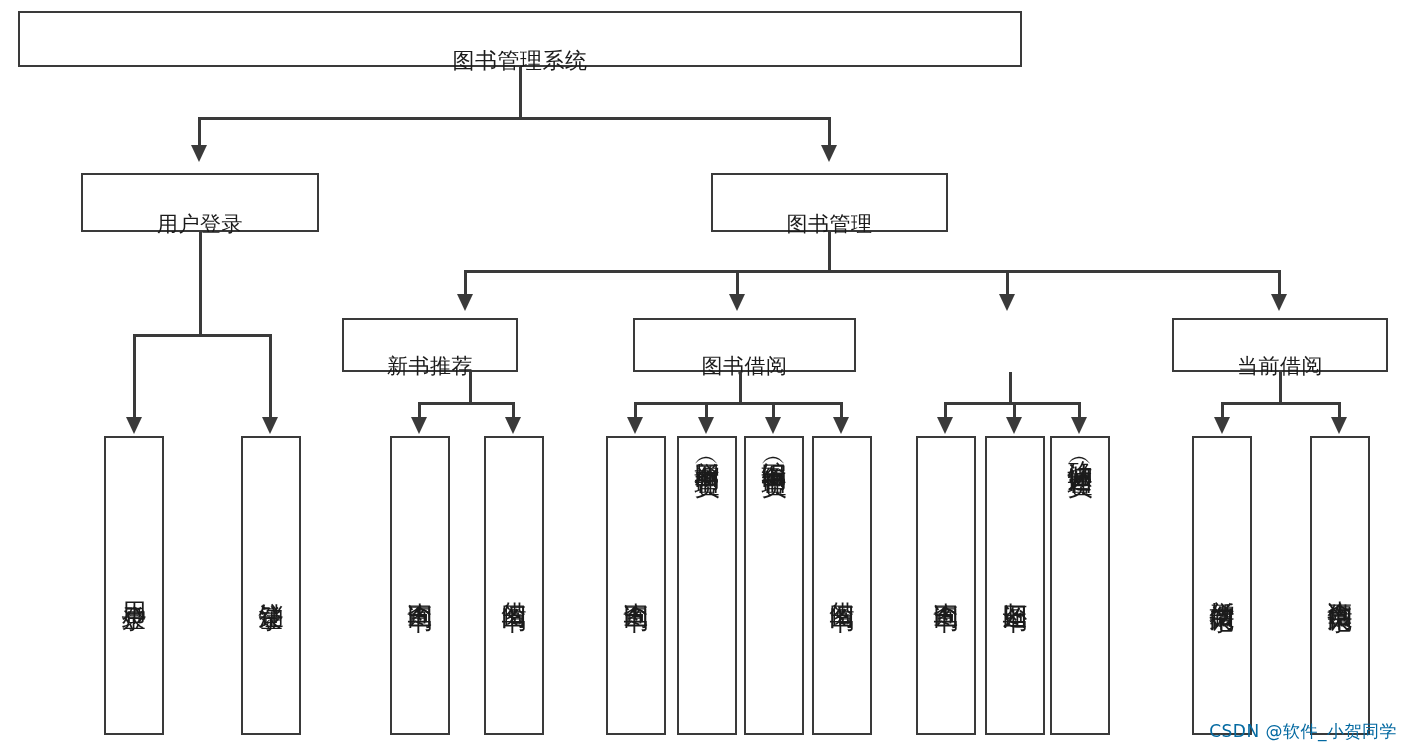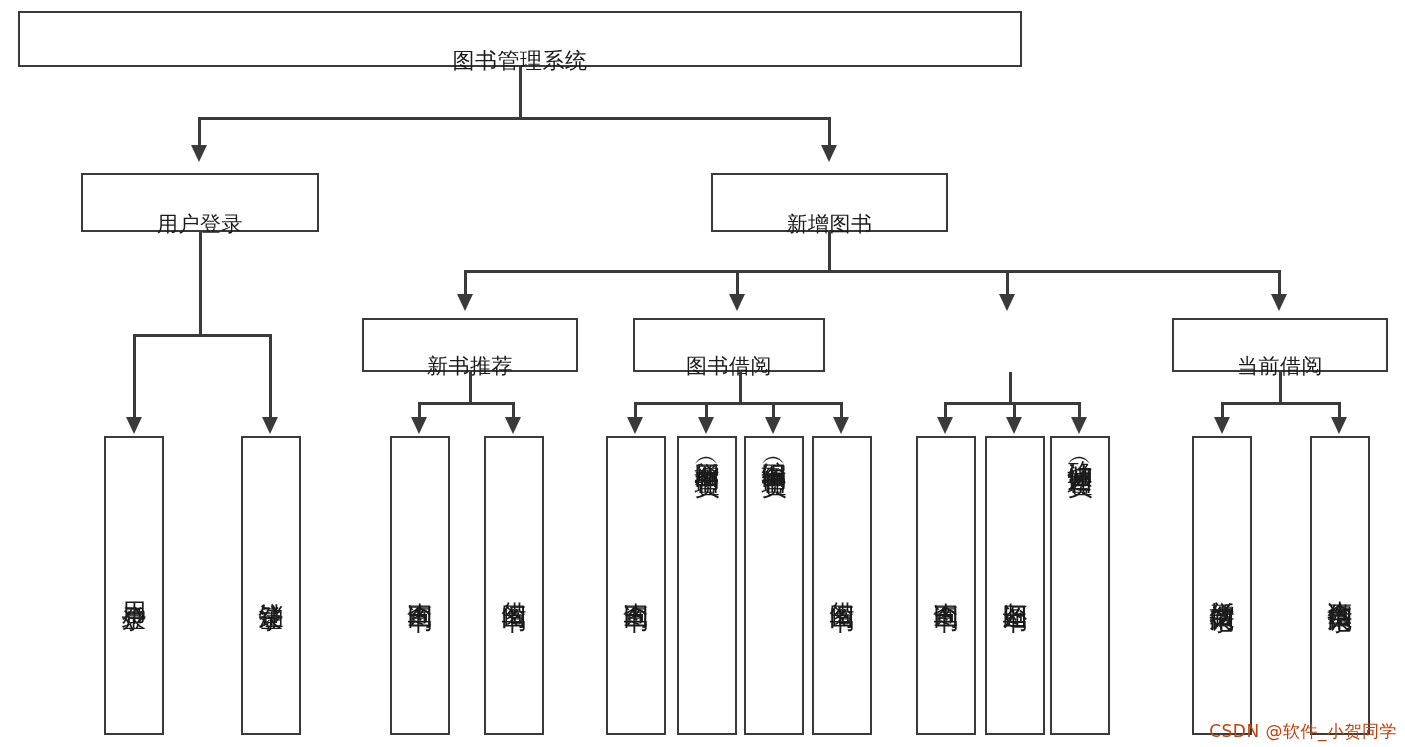--- a/index.html
+++ b/index.html
@@ -76,21 +76,21 @@
     border-left: 8px solid transparent;
     border-right: 8px solid transparent;
     border-top: 17px solid #3a3a3a;
   }
   
   #watermark {
     position: absolute;
     right: 8px;
     bottom: 4px;
     font-size: 17px;
-    color: #c2410c;
+    color: #0369a1;
     letter-spacing: 0.5px;
     white-space: nowrap;
     user-select: none;
   }
 </style>
 </head>
 <body>
 
 <div id="diagram-root">
 
@@ -102,45 +102,45 @@
   <div class="conn hline" style="left:198px; top:117px; width:633px; height:2.5px;"></div>
   <div class="conn vline" style="left:198px; top:117px; width:2.5px; height:32px;"></div>
   <div class="arrow" style="left:191px; top:145px;"></div>
   <div class="conn vline" style="left:828px; top:117px; width:2.5px; height:32px;"></div>
   <div class="arrow" style="left:821px; top:145px;"></div>
 
   <div class="node node-h" style="left:81px; top:173px; width:238px; height:59px;">
     <span class="label">用户登录</span>
   </div>
   <div class="node node-h" style="left:711px; top:173px; width:237px; height:59px;">
-    <span class="label">新增图书</span>
+    <span class="label">图书管理</span>
   </div>
 
   <div class="conn vline" style="left:199px; top:232px; width:2.5px; height:104px;"></div>
   <div class="conn hline" style="left:133px; top:334px; width:138px; height:2.5px;"></div>
   <div class="conn vline" style="left:133px; top:334px; width:2.5px; height:86px;"></div>
   <div class="arrow" style="left:126px; top:417px;"></div>
   <div class="conn vline" style="left:269px; top:334px; width:2.5px; height:86px;"></div>
   <div class="arrow" style="left:262px; top:417px;"></div>
 
   <div class="conn vline" style="left:828px; top:232px; width:2.5px; height:40px;"></div>
   <div class="conn hline" style="left:464px; top:270px; width:817px; height:2.5px;"></div>
   <div class="conn vline" style="left:464px; top:270px; width:2.5px; height:28px;"></div>
   <div class="arrow" style="left:457px; top:294px;"></div>
   <div class="conn vline" style="left:736px; top:270px; width:2.5px; height:28px;"></div>
   <div class="arrow" style="left:729px; top:294px;"></div>
   <div class="conn vline" style="left:1006px; top:270px; width:2.5px; height:28px;"></div>
   <div class="arrow" style="left:999px; top:294px;"></div>
   <div class="conn vline" style="left:1278px; top:270px; width:2.5px; height:28px;"></div>
   <div class="arrow" style="left:1271px; top:294px;"></div>
 
-  <div class="node node-h" style="left:362px; top:318px; width:216px; height:54px;">
+  <div class="node node-h" style="left:342px; top:318px; width:176px; height:54px;">
     <span class="label">新书推荐</span>
   </div>
-  <div class="node node-h" style="left:633px; top:318px; width:192px; height:54px;justify-content:center;">
+  <div class="node node-h" style="left:633px; top:318px; width:223px; height:54px;justify-content:center;">
     <span class="label">图书借阅</span>
   </div>
   <div class="node node-h" style="left:1172px; top:318px; width:216px; height:54px;">
     <span class="label">当前借阅</span>
   </div>
 
   <div class="conn vline" style="left:469px; top:372px; width:2.5px; height:32px;"></div>
   <div class="conn hline" style="left:418px; top:402px; width:96px; height:2.5px;"></div>
   <div class="conn vline" style="left:418px; top:402px; width:2.5px; height:18px;"></div>
   <div class="arrow" style="left:411px; top:417px;"></div>

